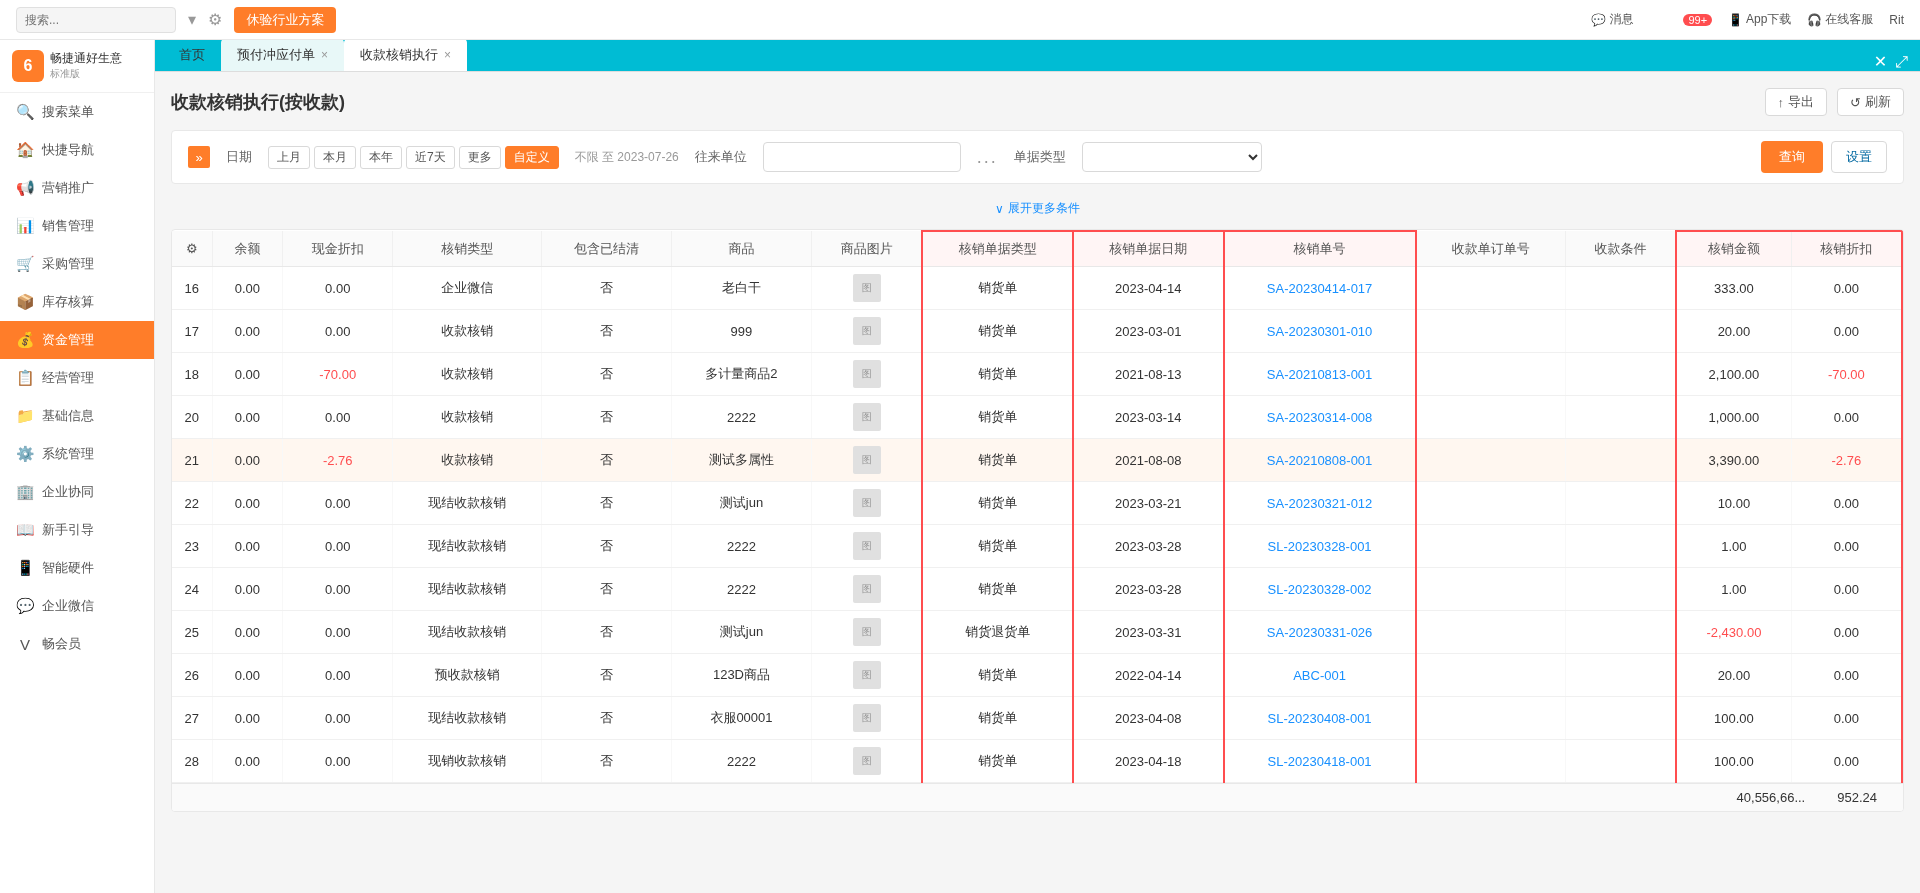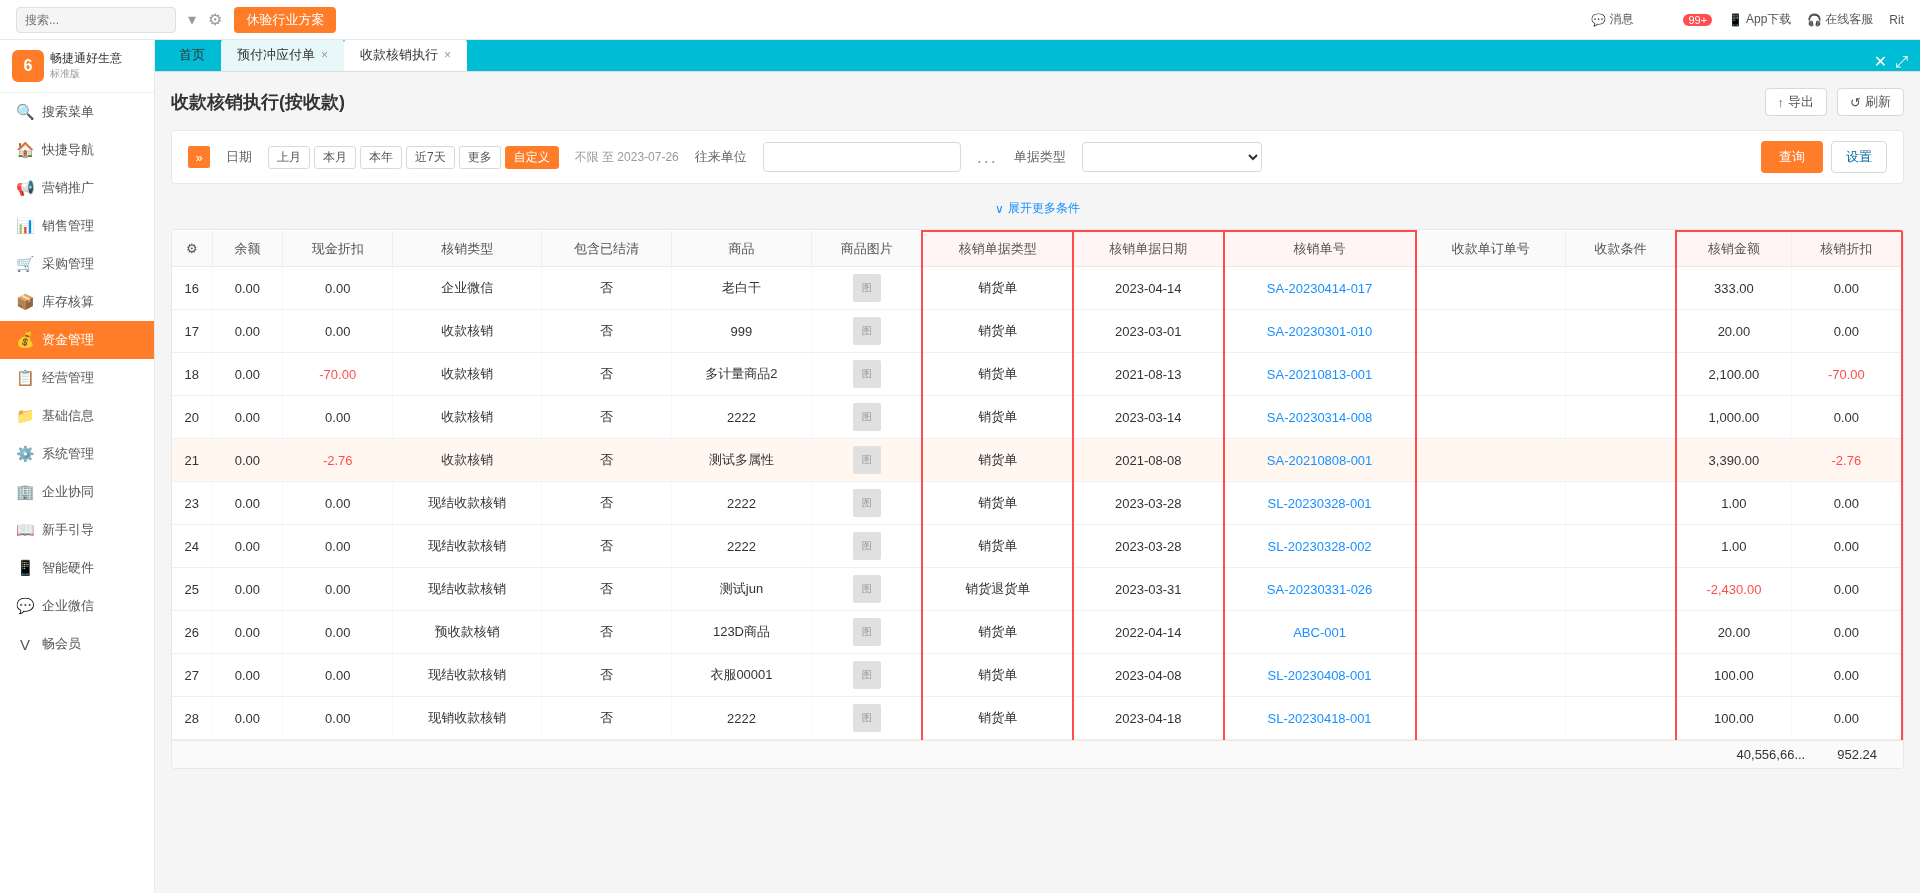--- a/index.html
+++ b/index.html
@@ -453,20 +453,36 @@
       <td><div style="width:28px;height:28px;background:#e0e0e0;display:inline-flex;align-items:center;justify-content:center;font-size:10px;color:#999;border-radius:2px;">图</div></td>
       <td style="border-left:2px solid #ff4d4f;border-right:2px solid #ff4d4f;">销货单</td>
       <td style="border-right:2px solid #ff4d4f;">2021-08-08</td>
       <td style="border-right:2px solid #ff4d4f;"><a class="link-text">SA-20210808-001</a></td>
       <td></td>
       <td></td>
       <td style="border-left:2px solid #ff4d4f;">3,390.00</td>
       <td style="border-right:2px solid #ff4d4f;color:#ff4d4f;">-2.76</td>
     </tr>
               <tr>
+      <td>22</td>
+      <td>0.00</td>
+      <td style="">0.00</td>
+      <td>现结收款核销</td>
+      <td>否</td>
+      <td>测试jun</td>
+      <td><div style="width:28px;height:28px;background:#e0e0e0;display:inline-flex;align-items:center;justify-content:center;font-size:10px;color:#999;border-radius:2px;">图</div></td>
+      <td style="border-left:2px solid #ff4d4f;border-right:2px solid #ff4d4f;">销货单</td>
+      <td style="border-right:2px solid #ff4d4f;">2023-03-21</td>
+      <td style="border-right:2px solid #ff4d4f;"><a class="link-text">SA-20230321-012</a></td>
+      <td></td>
+      <td></td>
+      <td style="border-left:2px solid #ff4d4f;">10.00</td>
+      <td style="border-right:2px solid #ff4d4f;">0.00</td>
+    </tr>
+              <tr>
       <td>23</td>
       <td>0.00</td>
       <td style="">0.00</td>
       <td>现结收款核销</td>
       <td>否</td>
       <td>2222</td>
       <td><div style="width:28px;height:28px;background:#e0e0e0;display:inline-flex;align-items:center;justify-content:center;font-size:10px;color:#999;border-radius:2px;">图</div></td>
       <td style="border-left:2px solid #ff4d4f;border-right:2px solid #ff4d4f;">销货单</td>
       <td style="border-right:2px solid #ff4d4f;">2023-03-28</td>
       <td style="border-right:2px solid #ff4d4f;"><a class="link-text">SL-20230328-001</a></td>

